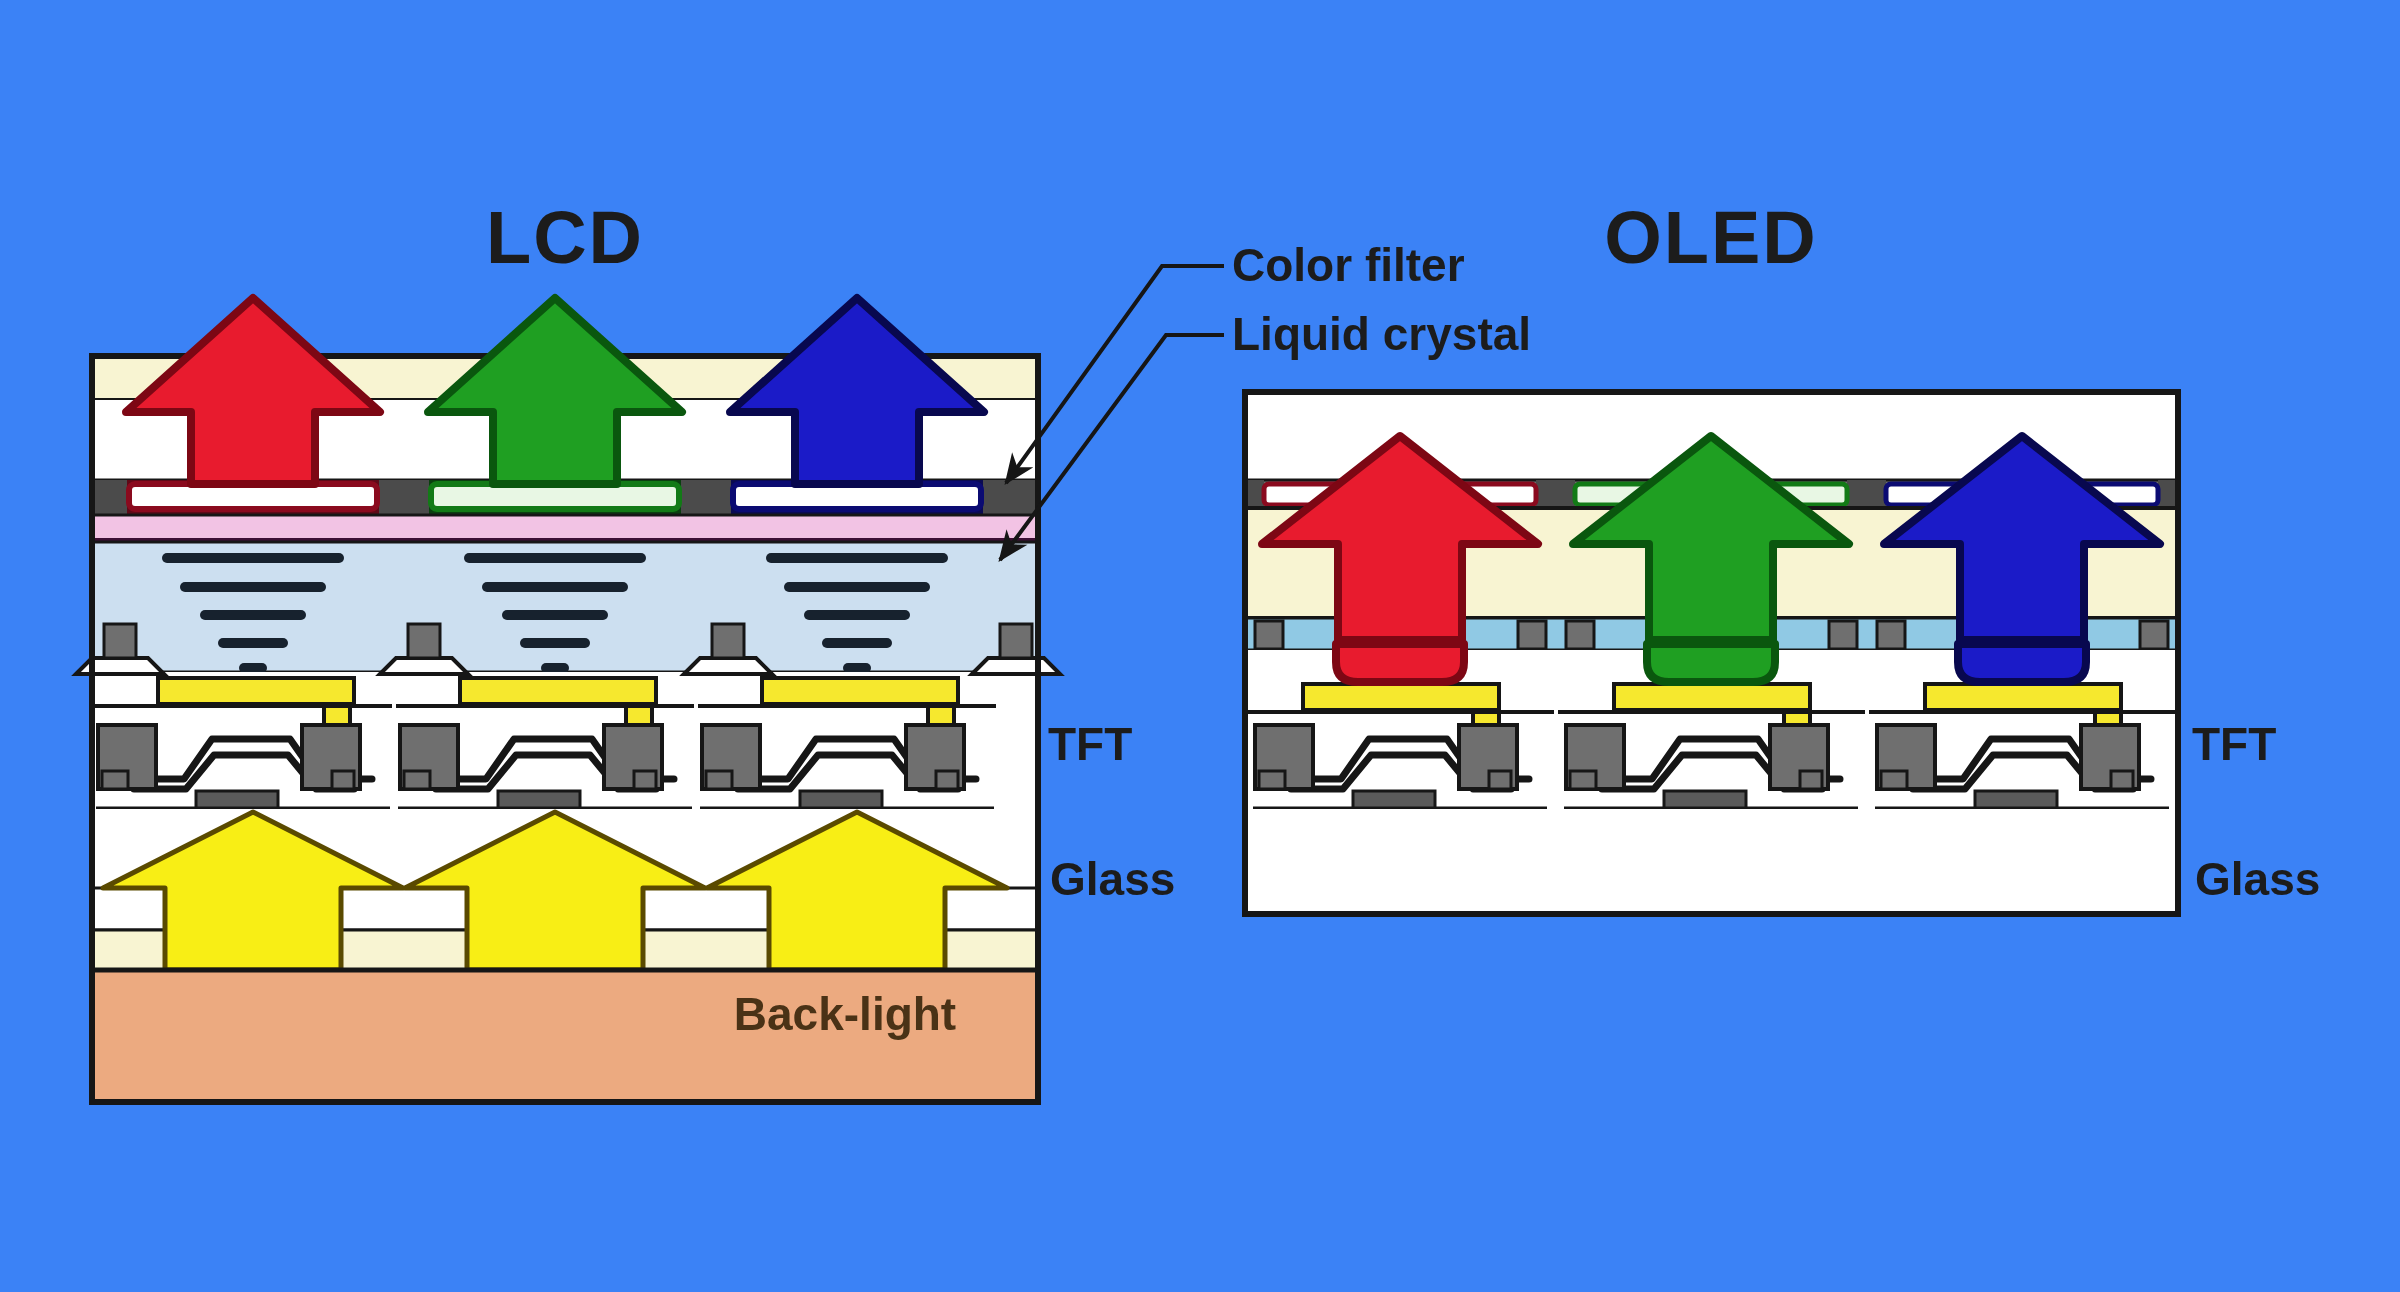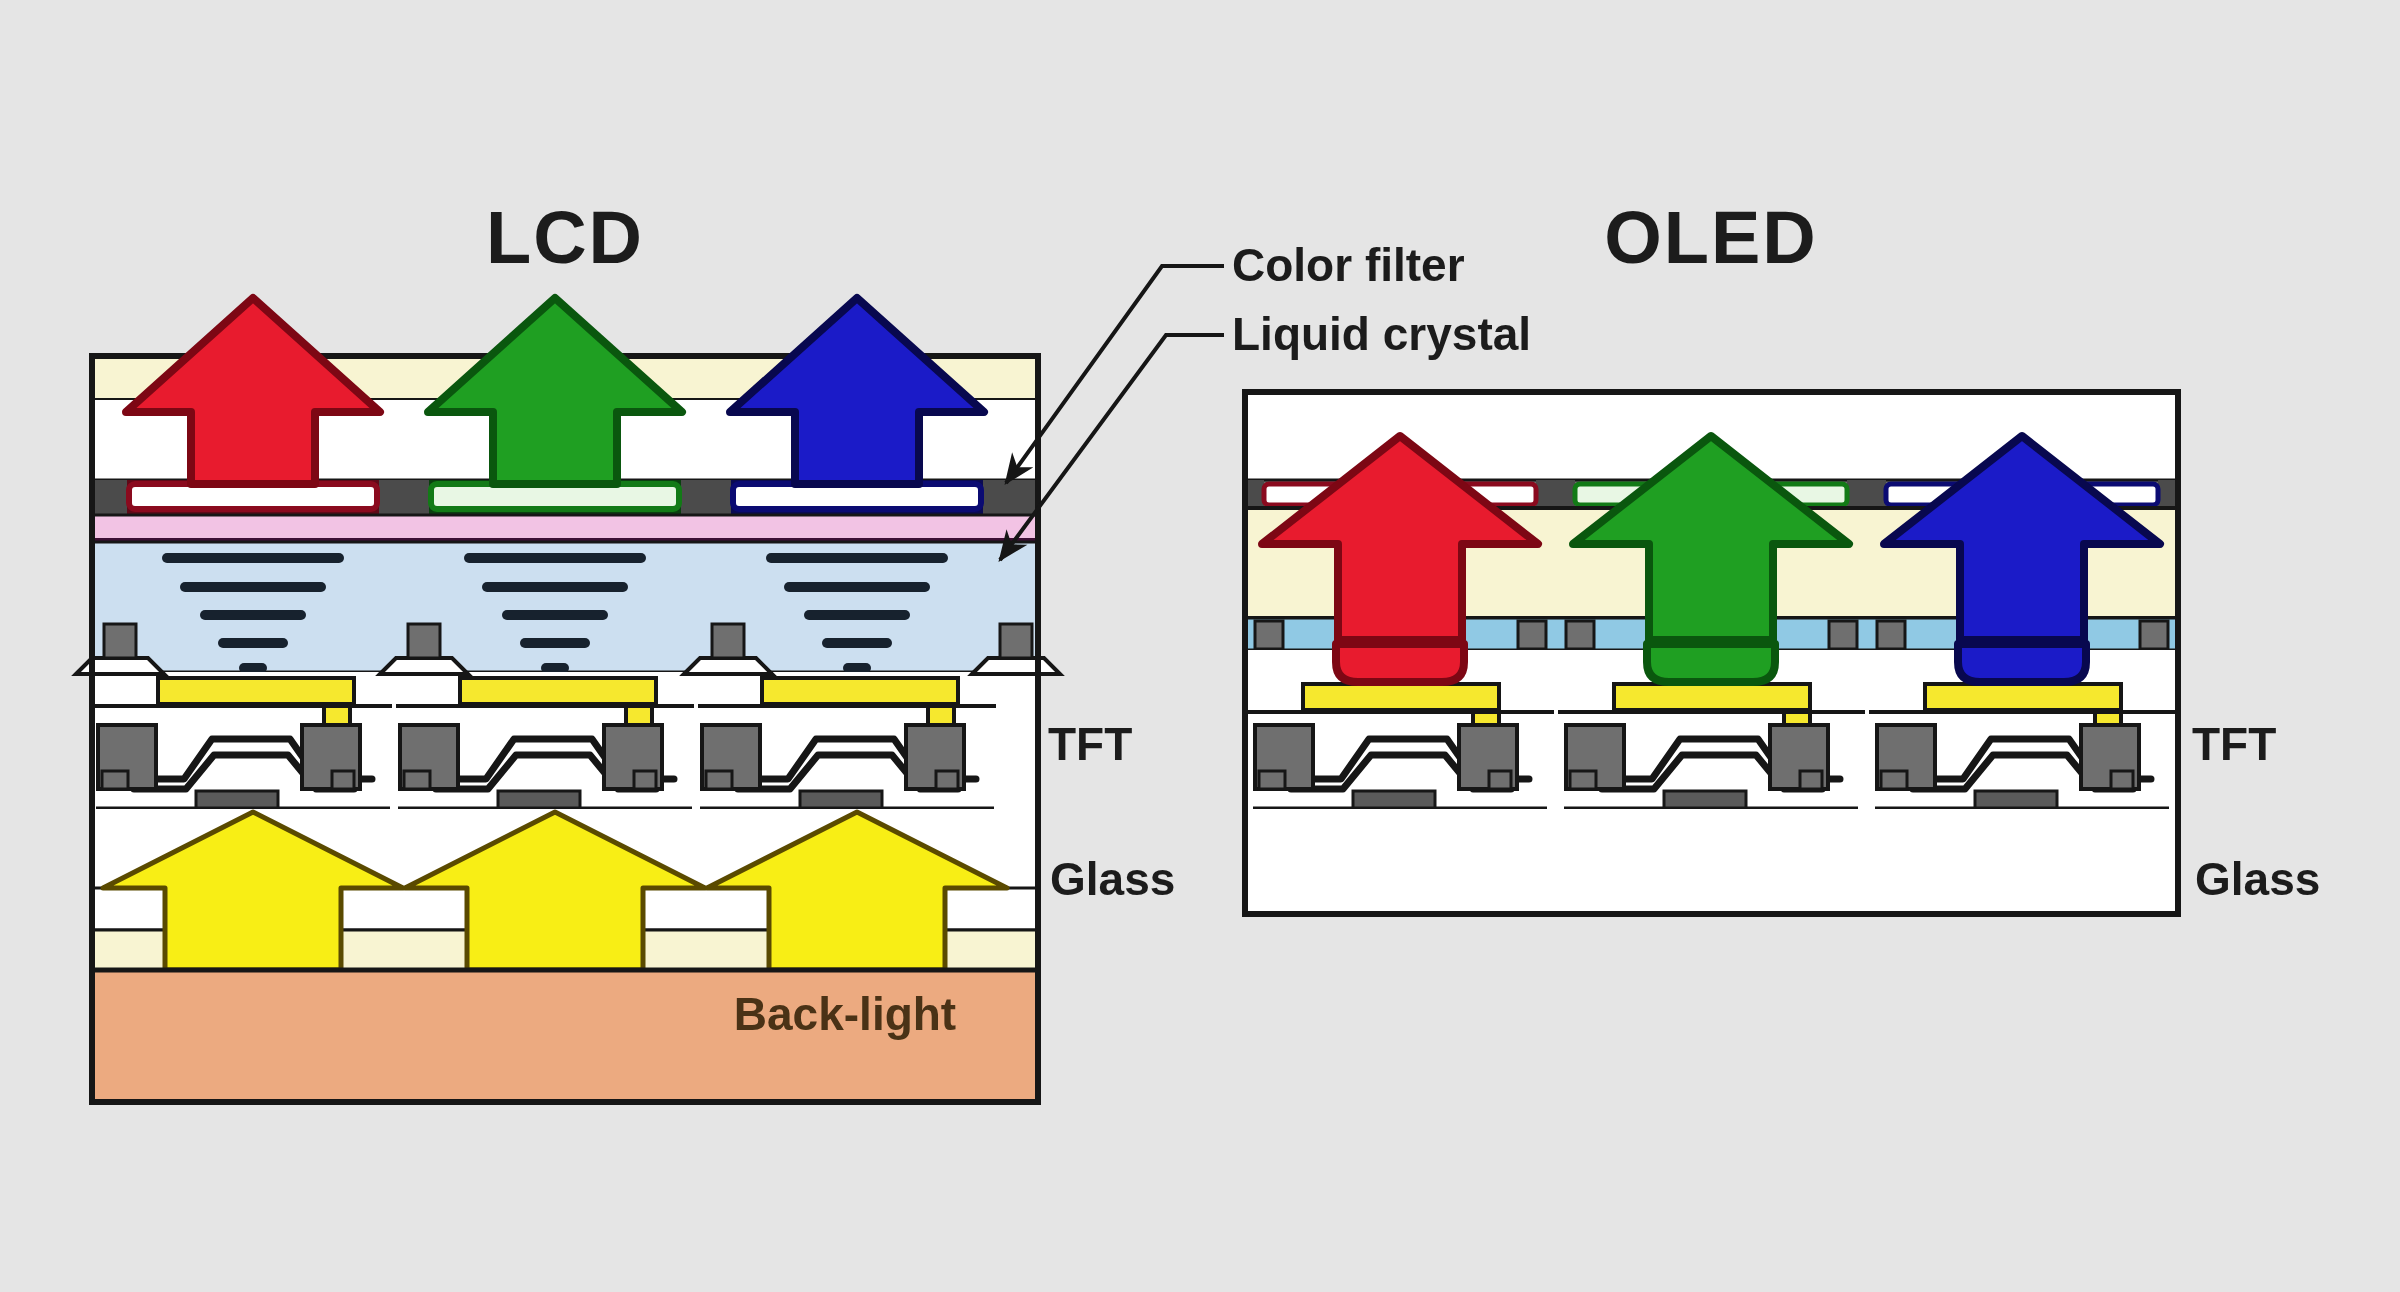--- a/index.html
+++ b/index.html
@@ -1,16 +1,16 @@
 <!DOCTYPE html>
 <html><head>
 <meta charset="utf-8">
 <style>
   html,body{margin:0;padding:0;background:#ffffff;width:2400px;height:1292px;overflow:hidden;}
-  .stage{width:2400px;height:1292px;position:relative;background:#e5e5e5;}
+  .stage{width:2400px;height:1292px;position:relative;background:#3b82f6;}
   svg{display:block;}
   text{font-family:"Liberation Sans", sans-serif; fill:#1c1c1c; font-weight:bold;}
   .t-title{font-size:74px; text-anchor:middle; letter-spacing:2px;}
   .t-label{font-size:46px;}
   .t-back{font-size:46px; fill:#4a3216; text-anchor:middle;}
   .b-cream{fill:#f8f4d2; stroke:#161616; stroke-width:4;}
   .white{fill:#ffffff;}
   .grayband{fill:#6e6e6e; stroke:#161616; stroke-width:3;}
   .sep{fill:#4b4b4b;}
   .leader{fill:none; stroke:#161616; stroke-width:4;}

